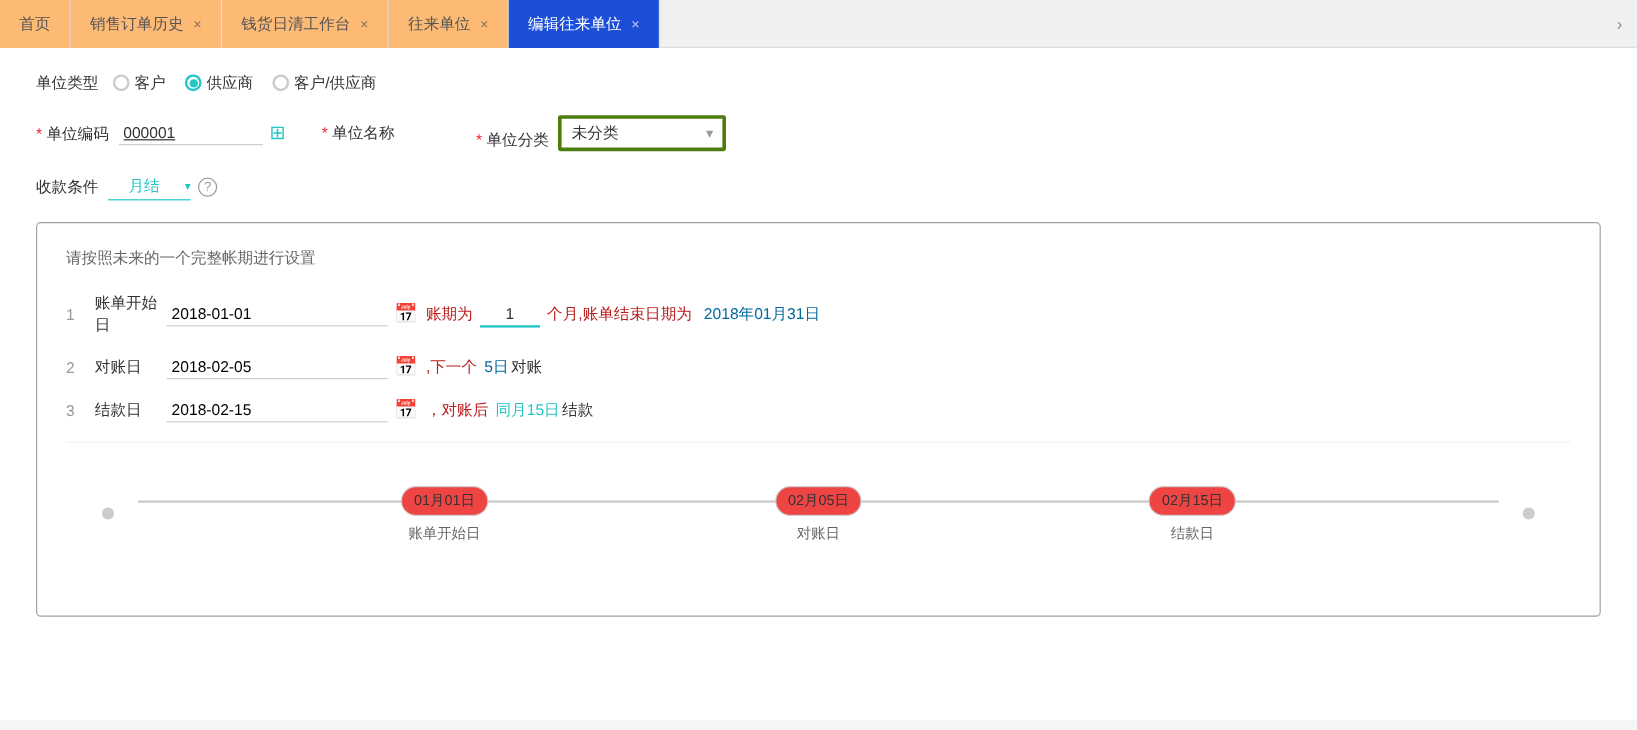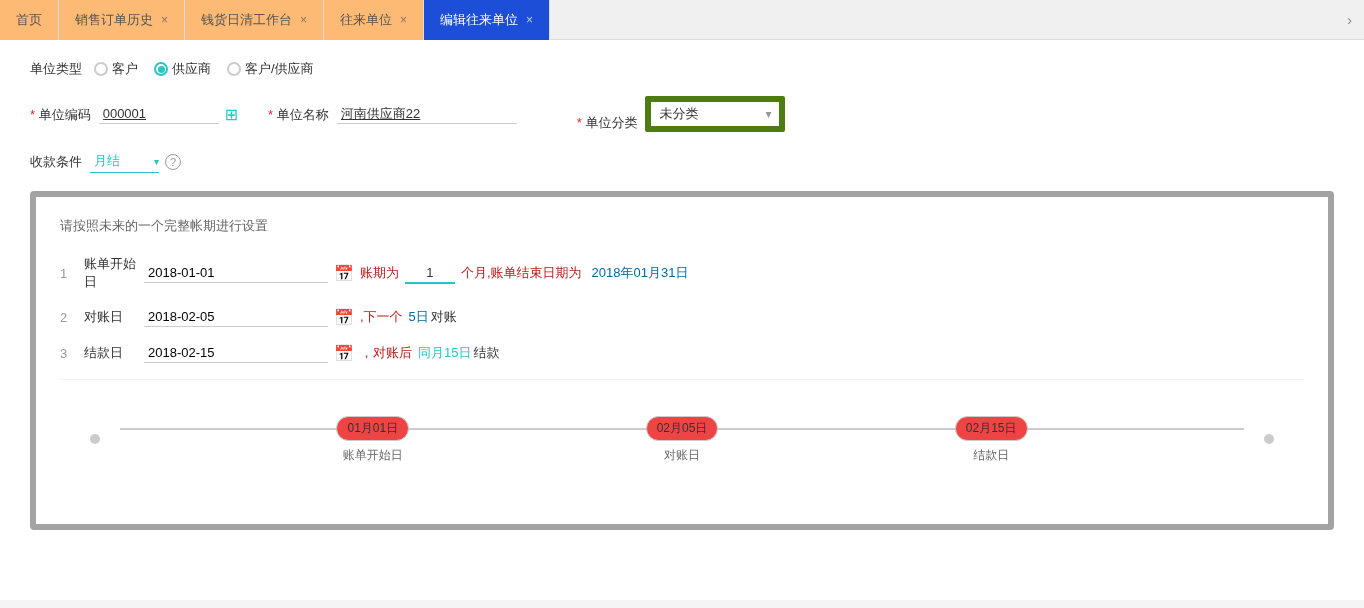--- a/index.html
+++ b/index.html
@@ -71,41 +71,41 @@
 
     
     .unit-type-label { margin-right: 12px; font-size: 13px; }
 
     
     .select-wrapper {
       position: relative; display: inline-flex; align-items: center;
       border-bottom: 1px solid #26c6c6;
     }
     .select-value {
-      color: #26c6c6; font-size: 13px; padding: 2px 4px; min-width: 60px;
+      color: #26c6c6; font-size: 13px; padding: 2px 4px; min-width: 60px; text-align: center;
     }
     .select-arrow {
       color: #26c6c6; font-size: 10px; margin-left: 4px;
     }
     .select-wrapper-plain {
       position: relative; display: inline-flex; align-items: center;
-      border: 6px solid #4d7c0f; border-radius: 2px; padding: 3px 8px; min-width: 100px;
+      border: 3px solid #4d7c0f; border-radius: 2px; padding: 3px 8px; min-width: 100px;
     }
     .select-value-plain { font-size: 13px; color: #333; }
     .select-arrow-plain { color: #999; font-size: 12px; margin-left: auto; padding-left: 20px; }
 
     .help-icon {
       width: 16px; height: 16px; border-radius: 50%; border: 1px solid #999;
       display: inline-flex; align-items: center; justify-content: center;
       font-size: 11px; color: #999; margin-left: 6px; cursor: pointer;
     }
 
     
     .settings-box {
-      border: 6px solid #a3a3a3; border-radius: 4px; padding: 20px 24px; margin-top: 16px;
+      border: 1px solid #a3a3a3; border-radius: 4px; padding: 20px 24px; margin-top: 16px;
     }
     .settings-title {
       font-size: 13px; color: #666; margin-bottom: 20px;
     }
     .settings-row {
       display: flex; align-items: center; margin-bottom: 16px; font-size: 13px;
     }
     .row-num {
       width: 24px; color: #999; flex-shrink: 0;
     }
@@ -200,21 +200,20 @@
   </div>
 
   <div class="form-row">
     <div class="form-group">
       <span class="form-label required">单位编码</span>
       <input class="input-field" style="width: 120px;" value="000001">
       <span class="calendar-icon">⊞</span>
     </div>
     <div class="form-group">
       <span class="form-label required">单位名称</span>
-      <input class="input-field" style="width: 180px;" value="河南供应商22">
     </div>
     <div class="form-group" style="margin-left:30px;">
       <span class="form-label required">单位分类</span>
       <div class="select-wrapper-plain" style="min-width:140px;">
         <span class="select-value-plain">未分类</span>
         <span class="select-arrow-plain">▾</span>
       </div>
     </div>
   </div>
 

